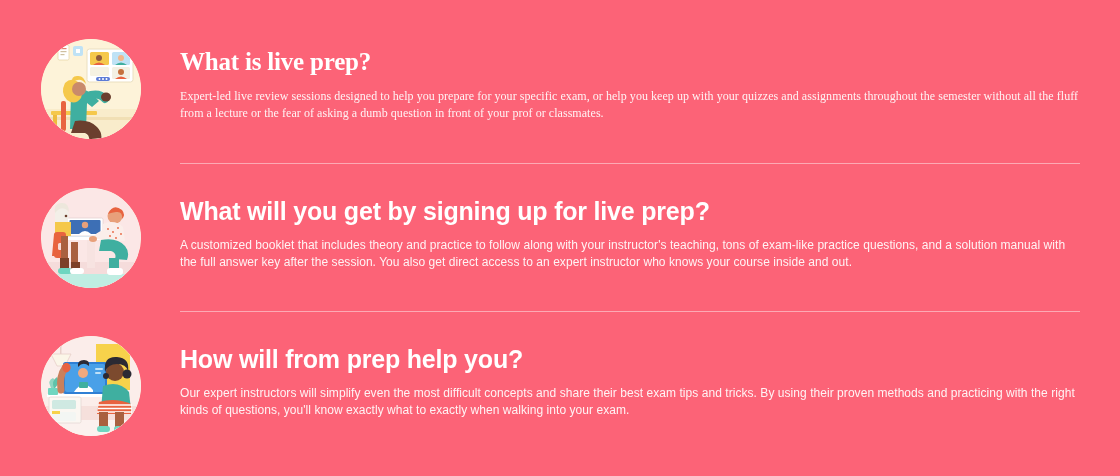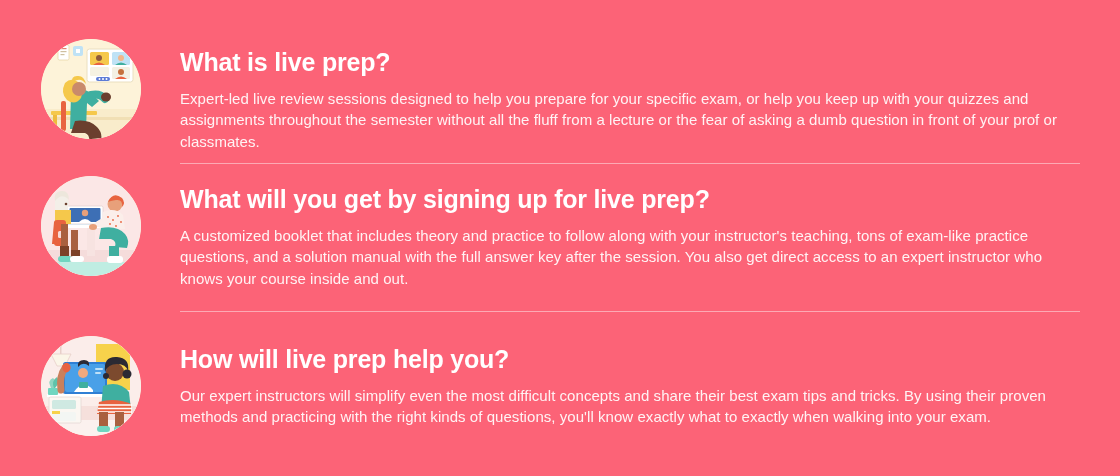--- a/index.html
+++ b/index.html
@@ -25,22 +25,22 @@
 
   
   .faq-row {
     position: absolute;
     left: 0;
     width: 1120px;
     display: flex;
     align-items: flex-start;
   }
 
-  #row-0 { top: 39px; }
-  #row-1 { top: 176px; }
+  #row-0 { top: 39px; font-family: Liberation Serif, serif; }
+  #row-1 { top: 188px; }
   #row-2 { top: 336px; }
 
   .illus-wrap {
     width: 180px;
     flex: 0 0 180px;
     display: flex;
     justify-content: center;
     padding-left: 2px;
   }
 
@@ -66,21 +66,21 @@
     color: #FFFFFF;
     font-size: 25px;
     font-weight: bold;
     letter-spacing: -0.2px;
     line-height: 1.15;
     margin-bottom: 11px;
   }
 
   .faq-body {
     color: rgba(255,255,255,0.92);
-    font-size: 15px;
+    font-size: 12px;
     line-height: 1.44;
     letter-spacing: 0.05px;
     max-width: 900px;
   }
 
   
   .divider {
     position: absolute;
     left: 180px;
     width: 900px;
@@ -283,18 +283,18 @@
 
             <rect x="58" y="76" width="9" height="16" fill="#A9603F"></rect>
             <rect x="74" y="76" width="9" height="16" fill="#A9603F"></rect>
             <rect x="56" y="90" width="13" height="6" rx="3" fill="#6FD6C0"></rect>
             <rect x="73" y="90" width="13" height="6" rx="3" fill="#6FD6C0"></rect>
           </g>
         </svg>
       </div>
     </div>
     <div class="faq-text">
-      <div class="faq-title">How will live prep help you?</div>
+      <div class="faq-title">How will from prep help you?</div>
       <div class="faq-body">Our expert instructors will simplify even the most difficult concepts and share their best exam tips and tricks. By using their proven methods and practicing with the right kinds of questions, you'll know exactly what to exactly when walking into your exam.</div>
     </div>
   </div>
 
 </div>
 
 </body></html>

